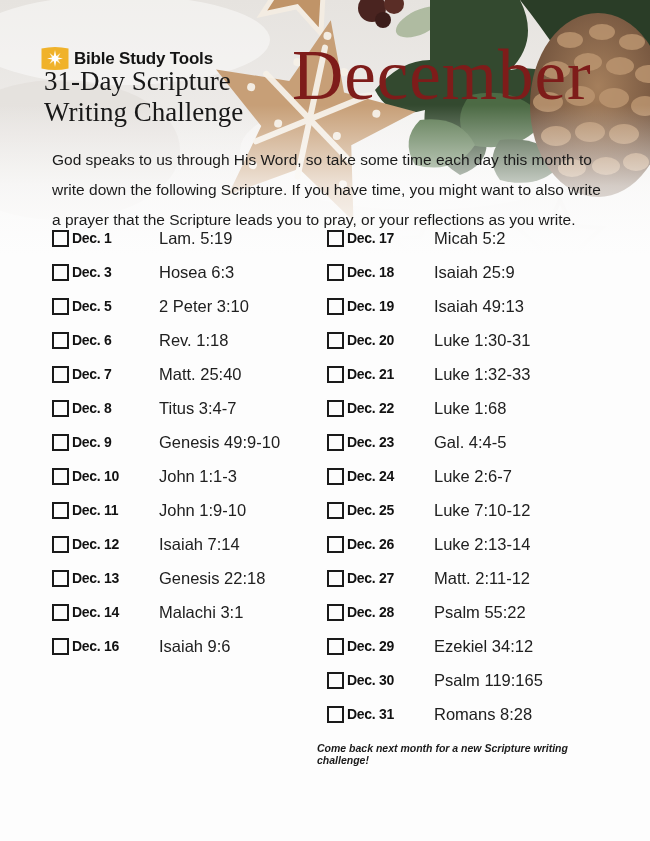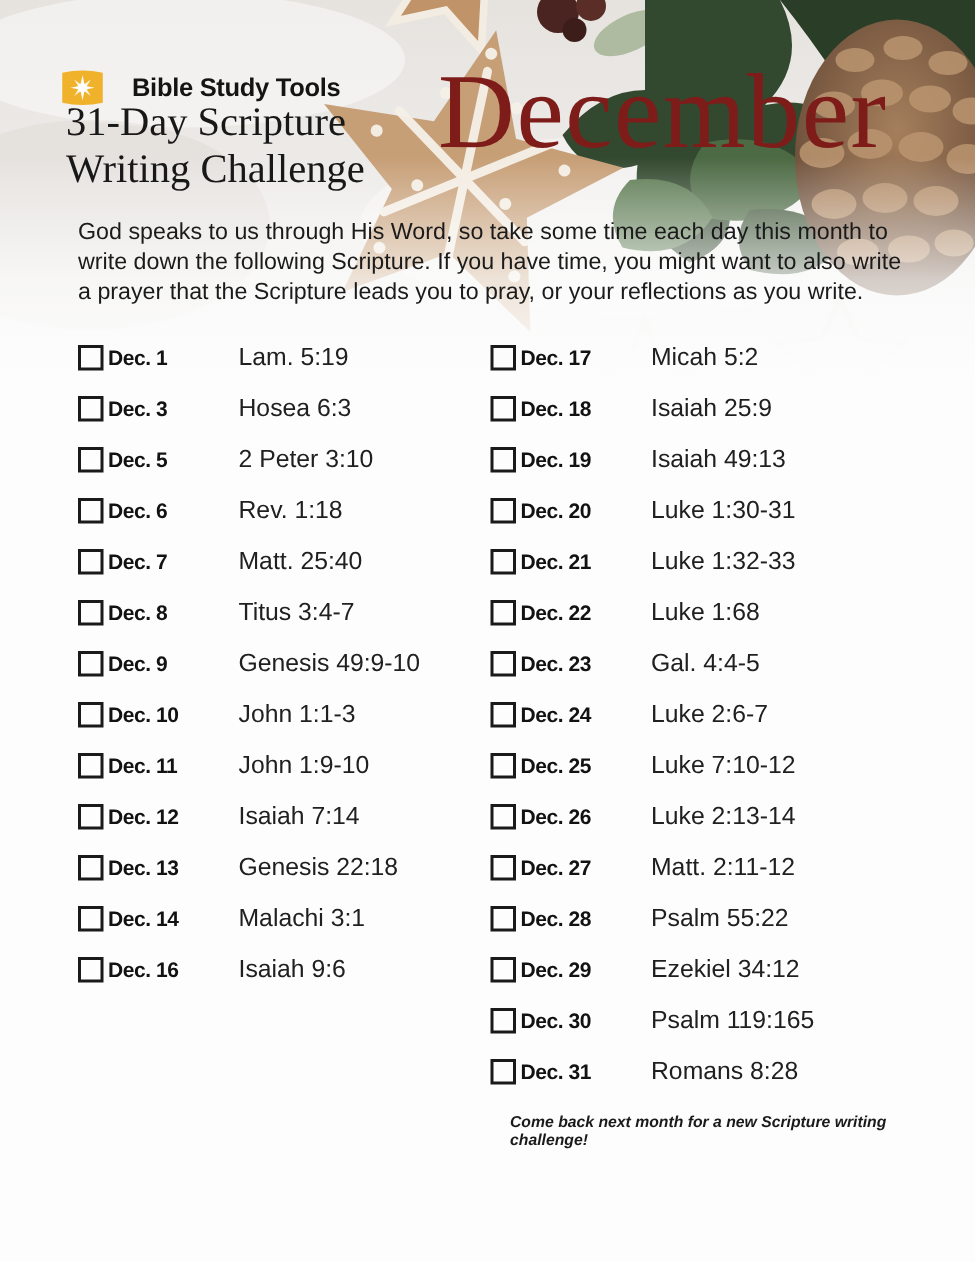--- a/index.html
+++ b/index.html
@@ -14,21 +14,21 @@
 
   
   .header-scene{
     position:absolute;top:0;left:0;width:650px;height:300px;
     pointer-events:none;
   }
 
   
   .brand{
     position:absolute;top:45px;left:40px;
-    display:flex;align-items:center;gap:18px;
+    display:flex;align-items:center;gap:4px;
   }
   .brand-icon{width:30px;height:27px;display:block;}
   .brand-name{
     font-weight:bold;font-size:17px;color:#141414;letter-spacing:-0.2px;
   }
 
   
   .title{
     position:absolute;top:66px;left:44px;
     font-family:"Liberation Serif",serif;
@@ -39,42 +39,42 @@
   .month{
     position:absolute;top:38px;left:272px;width:360px;
     font-family:"Liberation Serif",serif;
     font-size:71px;line-height:74px;color:#7e1c1a;
     letter-spacing:1px;
   }
 
   
   .intro{
     position:absolute;top:145px;left:52px;width:552px;
-    font-size:15.5px;line-height:20px;color:#1b1b1b;
+    font-size:15.5px;line-height:30px;color:#1b1b1b;
   }
 
   
   .col{position:absolute;top:221px;}
   .col-left{left:52px;width:280px;}
   .col-right{left:327px;width:290px;}
   .row{height:34px;display:flex;align-items:center;}
   .checkbox{
     width:13px;height:13px;flex:0 0 13px;
     border:2px solid #1a1a1a;background:transparent;
     margin-right:3px;
   }
   .day{
     font-weight:bold;font-size:14px;color:#121212;
     width:87px;flex:0 0 87px;letter-spacing:-0.3px;
   }
   .ref{font-size:16.5px;color:#202020;}
 
   
   .footer-note{
-    position:absolute;left:340px;top:742px;width:260px;
+    position:absolute;left:317px;top:742px;width:260px;
     font-size:10.5px;font-style:italic;font-weight:bold;color:#1a1a1a;
   }
 </style>
 </head>
 <body>
 
 <div class="page">
 
   <svg class="header-scene" width="650" height="300" viewBox="0 0 650 300" aria-hidden="true">
     <defs>

